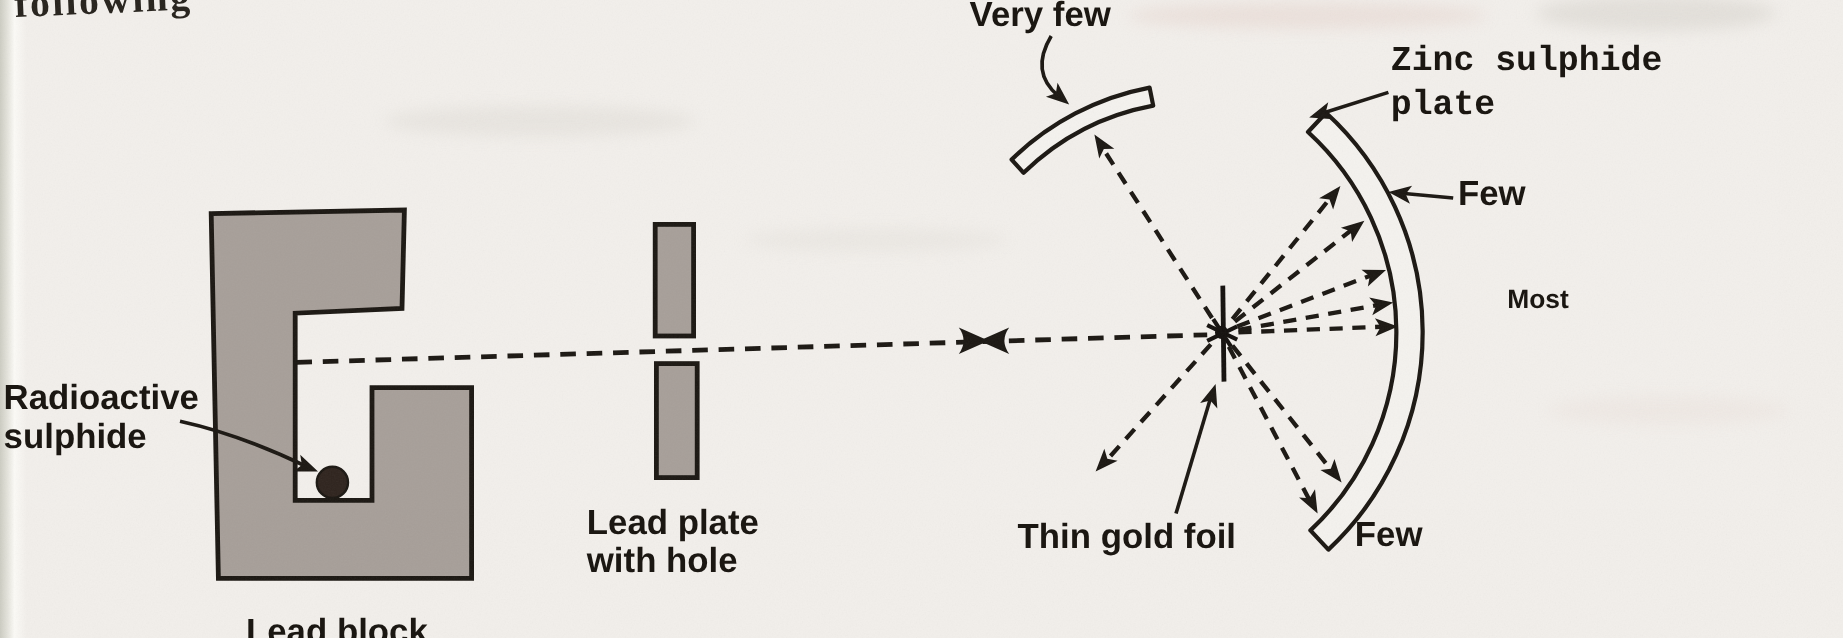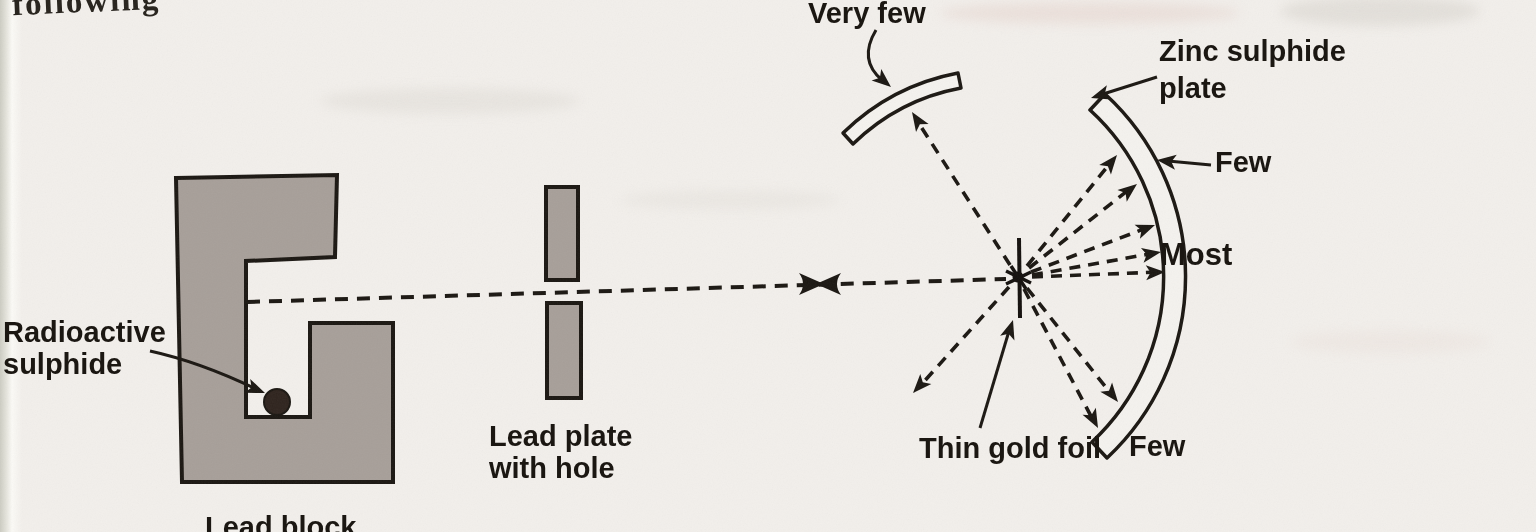--- a/index.html
+++ b/index.html
@@ -131,32 +131,32 @@
         <line x1="980" y1="428" x2="1009" y2="331"></line>
         <path d="M0,0 L-19,-7.5 L-14.5,0 L-19,7.5 Z" transform="translate(1013,320) rotate(-72.5)" stroke="none"></path>
       </g>
     </g>
 
     <rect width="1536" height="532" filter="url(#grain)" opacity="0.055"></rect>
   </svg>
 
   <div class="label" style="left:808px;top:-3px;">Very few</div>
 
-  <div class="label" style="left:1159px;top:33px;line-height:1.26;">
+  <div class="label" style="left:1159px;top:33px;line-height:1.26;font-family:Liberation Mono, monospace;">
     <div>Zinc sulphide</div>
     <div>plate</div>
   </div>
 
   <div class="label" style="left:1215px;top:146px;">Few</div>
 
-  <div class="label" style="left:1160px;top:237px;font-size:31px;text-align:right;">Most</div>
+  <div class="label" style="left:1256px;top:237px;font-size:22px;text-align:right;">Most</div>
 
   <div class="label" style="left:1129px;top:430px;">Few</div>
 
-  <div class="label" style="left:919px;top:432px;">Thin gold foil</div>
+  <div class="label" style="left:848px;top:432px;">Thin gold foil</div>
 
   <div class="label" style="left:3px;top:316px;line-height:1.12;">
     <div>Radioactive</div>
     <div>sulphide</div>
   </div>
 
   <div class="label" style="left:489px;top:396px;line-height:1.12;margin-top:24px;">
     <div>Lead plate</div>
     <div>with hole</div>
   </div>

